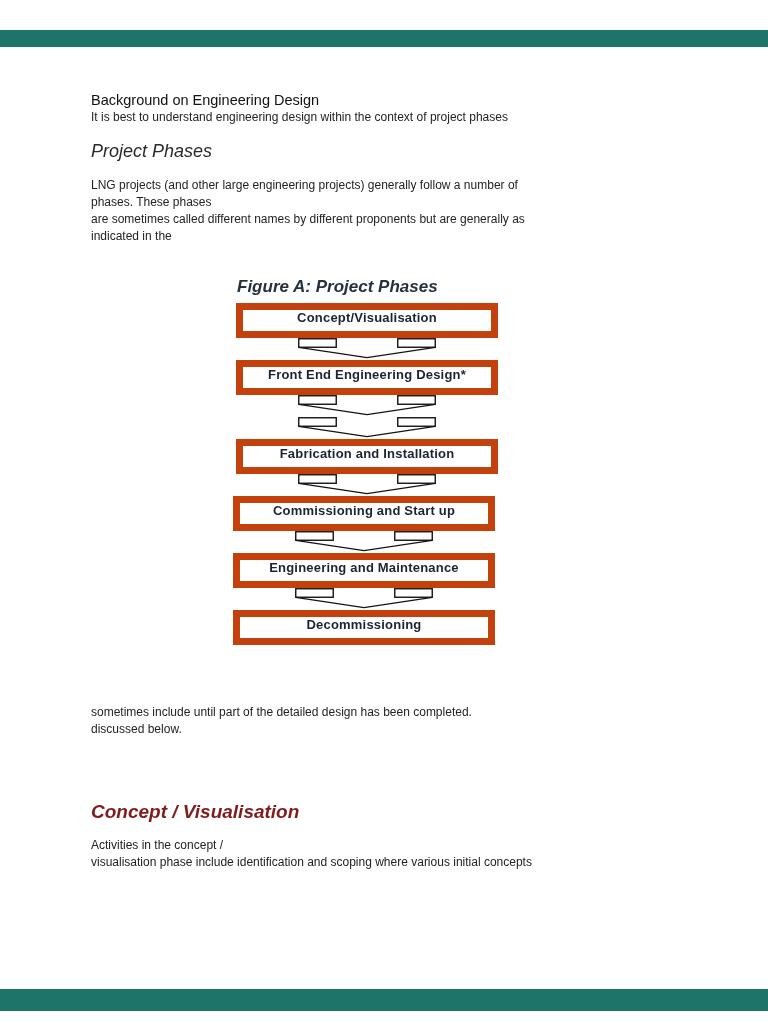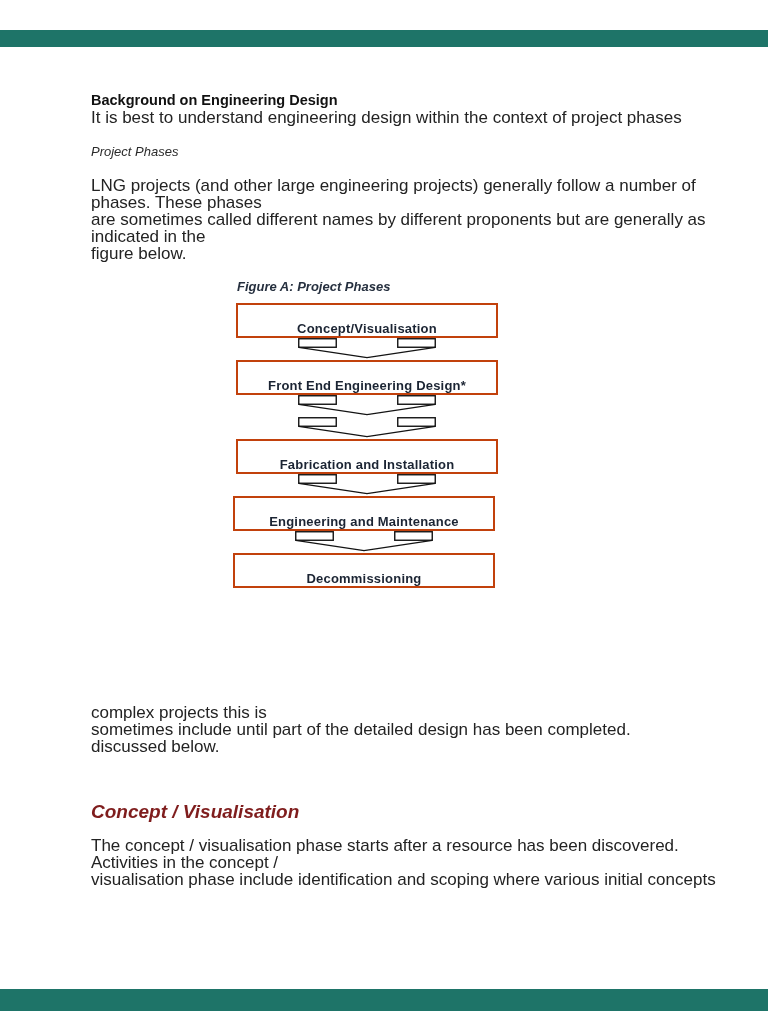--- a/index.html
+++ b/index.html
@@ -9,38 +9,38 @@
     font-family:"Liberation Sans","DejaVu Sans",sans-serif;
     color:#232323;
   }
   .separator-bar{
     position:absolute;left:0;width:768px;
   }
   #separator-top{top:30px;height:17px;}
   #separator-bottom{top:989px;height:22px;}
 
   .abs{position:absolute;}
-  .text-line{white-space:nowrap;height:17px;line-height:17px;font-size:17px;}
+  .text-line{white-space:nowrap;height:17px;line-height:17px;font-size:12px;}
   .blank-line{height:17px;}
 
   #intro-block{left:91px;top:92px;}
-  .doc-title{font-size:14.5px;font-weight:bold;color:#111111;height:17px;line-height:17px;white-space:nowrap;}
-  .italic-heading{font-style:italic;font-size:13px;height:17px;line-height:17px;white-space:nowrap;color:#2a2a2a;}
+  .doc-title{font-size:14.5px;font-weight:normal;color:#111111;height:17px;line-height:17px;white-space:nowrap;}
+  .italic-heading{font-style:italic;font-size:18px;height:17px;line-height:17px;white-space:nowrap;color:#2a2a2a;}
 
   #figure-caption{
     left:237px;top:278px;
-    font-size:13px;font-weight:bold;font-style:italic;color:#26303f;
+    font-size:17px;font-weight:bold;font-style:italic;color:#26303f;
     height:17px;line-height:17px;white-space:nowrap;
   }
 
   #flowchart{left:233px;top:303px;width:266px;}
   .phase-box{
     width:262px;height:35px;box-sizing:border-box;
-    border:2px solid #c2410c;background:#ffffff;
-    display:flex;align-items:flex-end;justify-content:center;
+    border:7px solid #c2410c;background:#ffffff;
+    display:flex;align-items:flex-start;justify-content:center;
   }
   .phase-item.inset .phase-box{margin-left:3px;}
   .phase-label{
     font-size:13px;font-weight:bold;color:#1b2433;
     white-space:nowrap;letter-spacing:0.2px;
   }
   .connector{
     height:22px;width:262px;
     display:flex;justify-content:center;align-items:flex-start;
   }
@@ -64,21 +64,20 @@
   <div class="doc-title">Background on Engineering Design</div>
   <div class="text-line">It is best to understand engineering design within the context of project phases</div>
   <div class="blank-line"></div>
   <div class="italic-heading">Project Phases</div>
   <div class="blank-line"></div>
   <div>
       <div class="text-line">LNG projects (and other large engineering projects) generally follow a number of</div>
       <div class="text-line">phases. These phases</div>
       <div class="text-line">are sometimes called different names by different proponents but are generally as</div>
       <div class="text-line">indicated in the</div>
-      <div class="text-line">figure below.</div>
     </div>
 </div>
 
 <div id="figure-caption" class="abs">Figure A: Project Phases</div>
 
 <div id="flowchart" class="abs">
   <div class="phase-item inset">
     <div class="phase-box">
       <span class="phase-label">Concept/Visualisation</span>
     </div>
@@ -120,20 +119,32 @@
     </div>
     <div class="connector">
       <svg width="138" height="21" viewBox="0 0 138 21">
         <rect x="0.75" y="0.75" width="37.5" height="8.5" fill="none" stroke="#141414" stroke-width="1.4"></rect>
         <rect x="99.75" y="0.75" width="37.5" height="8.5" fill="none" stroke="#141414" stroke-width="1.4"></rect>
         <path d="M0.75,9.4 L69,19.6 L137.25,9.4" fill="none" stroke="#141414" stroke-width="1.4"></path>
       </svg>
     </div>
   </div>
 
+  <div class="phase-item">
+    <div class="phase-box">
+      <span class="phase-label">Commissioning and Start up</span>
+    </div>
+    <div class="connector">
+      <svg width="138" height="21" viewBox="0 0 138 21">
+        <rect x="0.75" y="0.75" width="37.5" height="8.5" fill="none" stroke="#141414" stroke-width="1.4"></rect>
+        <rect x="99.75" y="0.75" width="37.5" height="8.5" fill="none" stroke="#141414" stroke-width="1.4"></rect>
+        <path d="M0.75,9.4 L69,19.6 L137.25,9.4" fill="none" stroke="#141414" stroke-width="1.4"></path>
+      </svg>
+    </div>
+  </div>
 
   <div class="phase-item">
     <div class="phase-box">
       <span class="phase-label">Engineering and Maintenance</span>
     </div>
     <div class="connector">
       <svg width="138" height="21" viewBox="0 0 138 21">
         <rect x="0.75" y="0.75" width="37.5" height="8.5" fill="none" stroke="#141414" stroke-width="1.4"></rect>
         <rect x="99.75" y="0.75" width="37.5" height="8.5" fill="none" stroke="#141414" stroke-width="1.4"></rect>
         <path d="M0.75,9.4 L69,19.6 L137.25,9.4" fill="none" stroke="#141414" stroke-width="1.4"></path>
@@ -143,23 +154,21 @@
 
   <div class="phase-item">
     <div class="phase-box">
       <span class="phase-label">Decommissioning</span>
     </div>
 
   </div>
 </div>
 
 <div id="footnote-block" class="abs">
-    <div class="text-line">complex projects this is</div>
     <div class="text-line">sometimes include until part of the detailed design has been completed.</div>
     <div class="text-line">discussed below.</div>
   </div>
 
 <div id="concept-heading" class="abs">Concept / Visualisation</div>
 <div id="concept-paragraph" class="abs">
-    <div class="text-line">The concept / visualisation phase starts after a resource has been discovered.</div>
     <div class="text-line">Activities in the concept /</div>
     <div class="text-line">visualisation phase include identification and scoping where various initial concepts</div>
   </div>
 
 </body></html>

